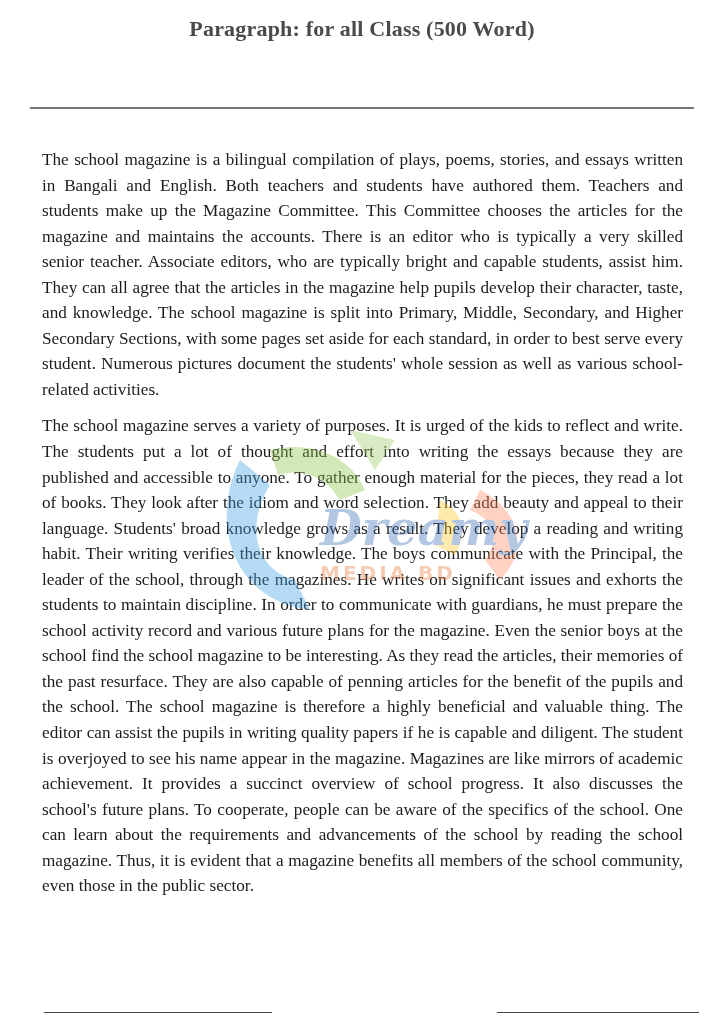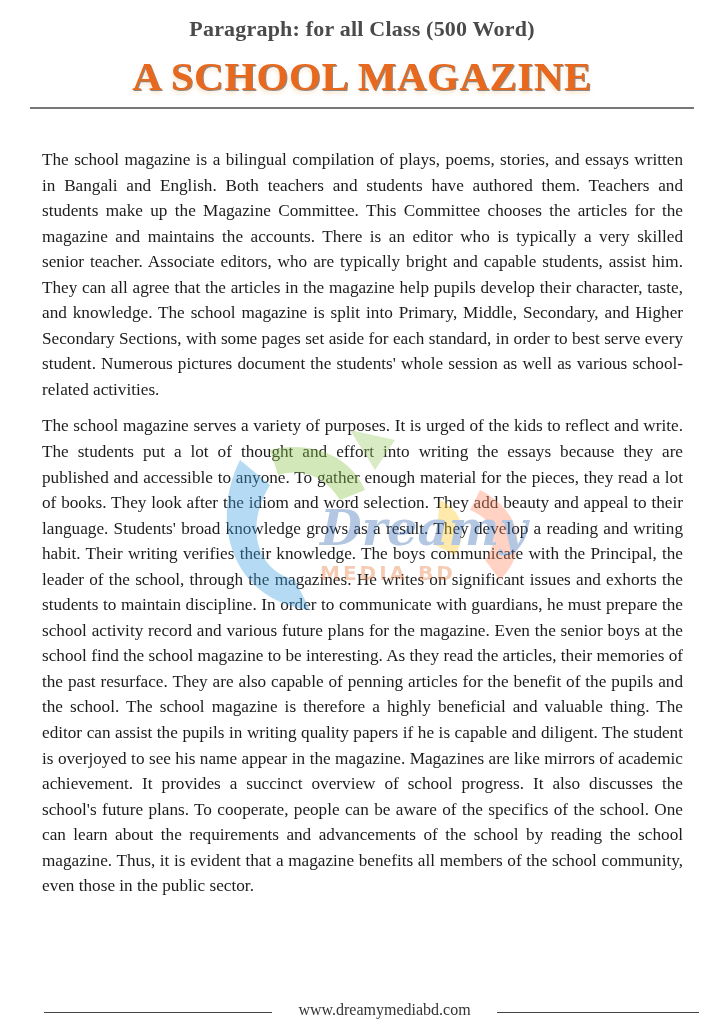--- a/index.html
+++ b/index.html
@@ -108,38 +108,36 @@
     color: #333;
   }
 </style>
 </head>
 <body>
 
 <div class="page">
 
   <div class="subtitle">Paragraph: for all Class (500 Word)</div>
 
-  <div class="title">A SCHOOL MAGAZINE</div>
 
   <div class="rule-top"></div>
 
   <div class="body-text">
     <p>The school magazine is a bilingual compilation of plays, poems, stories, and essays written in Bangali and English. Both teachers and students have authored them. Teachers and students make up the Magazine Committee. This Committee chooses the articles for the magazine and maintains the accounts. There is an editor who is typically a very skilled senior teacher. Associate editors, who are typically bright and capable students, assist him. They can all agree that the articles in the magazine help pupils develop their character, taste, and knowledge. The school magazine is split into Primary, Middle, Secondary, and Higher Secondary Sections, with some pages set aside for each standard, in order to best serve every student. Numerous pictures document the students' whole session as well as various school-related activities.</p>
     <p>The school magazine serves a variety of purposes. It is urged of the kids to reflect and write. The students put a lot of thought and effort into writing the essays because they are published and accessible to anyone. To gather enough material for the pieces, they read a lot of books. They look after the idiom and word selection. They add beauty and appeal to their language. Students' broad knowledge grows as a result. They develop a reading and writing habit. Their writing verifies their knowledge. The boys communicate with the Principal, the leader of the school, through the magazines. He writes on significant issues and exhorts the students to maintain discipline. In order to communicate with guardians, he must prepare the school activity record and various future plans for the magazine. Even the senior boys at the school find the school magazine to be interesting. As they read the articles, their memories of the past resurface. They are also capable of penning articles for the benefit of the pupils and the school. The school magazine is therefore a highly beneficial and valuable thing. The editor can assist the pupils in writing quality papers if he is capable and diligent. The student is overjoyed to see his name appear in the magazine. Magazines are like mirrors of academic achievement. It provides a succinct overview of school progress. It also discusses the school's future plans. To cooperate, people can be aware of the specifics of the school. One can learn about the requirements and advancements of the school by reading the school magazine. Thus, it is evident that a magazine benefits all members of the school community, even those in the public sector.</p>
   </div>
 
   <svg class="watermark" viewBox="0 0 340 200">
     <path d="M40 30 C 10 90, 30 170, 110 180 L 95 150 C 55 140, 45 95, 70 55 Z" fill="#3fa0e0"></path>
     <path d="M70 20 C 110 10, 150 25, 165 60 L 140 70 C 125 45, 100 38, 78 45 Z" fill="#8bc34a"></path>
     <path d="M150 0 L 175 40 L 195 10 Z" fill="#9ccc65"></path>
     <path d="M280 60 C 320 80, 330 120, 300 150 L 285 130 C 300 110, 295 90, 270 80 Z" fill="#ff8a65"></path>
     <path d="M240 70 C 260 80, 270 100, 255 125 L 235 115 Z" fill="#ffca28"></path>
     <text x="120" y="115" font-family="DejaVu Serif, serif" font-style="italic" font-weight="bold" font-size="48" fill="#3b6fb6">Dreamy</text>
     <text x="120" y="150" font-family="DejaVu Sans, sans-serif" font-weight="bold" font-size="20" fill="#e57c3b" letter-spacing="3">MEDIA BD</text>
   </svg>
 
   <div class="footer">
     <div class="footer-line-left"></div>
-    <div class="footer-url">www.dreamymediabd.com</div>
     <div class="footer-line-right"></div>
   </div>
 
 </div>
 
 </body></html>

